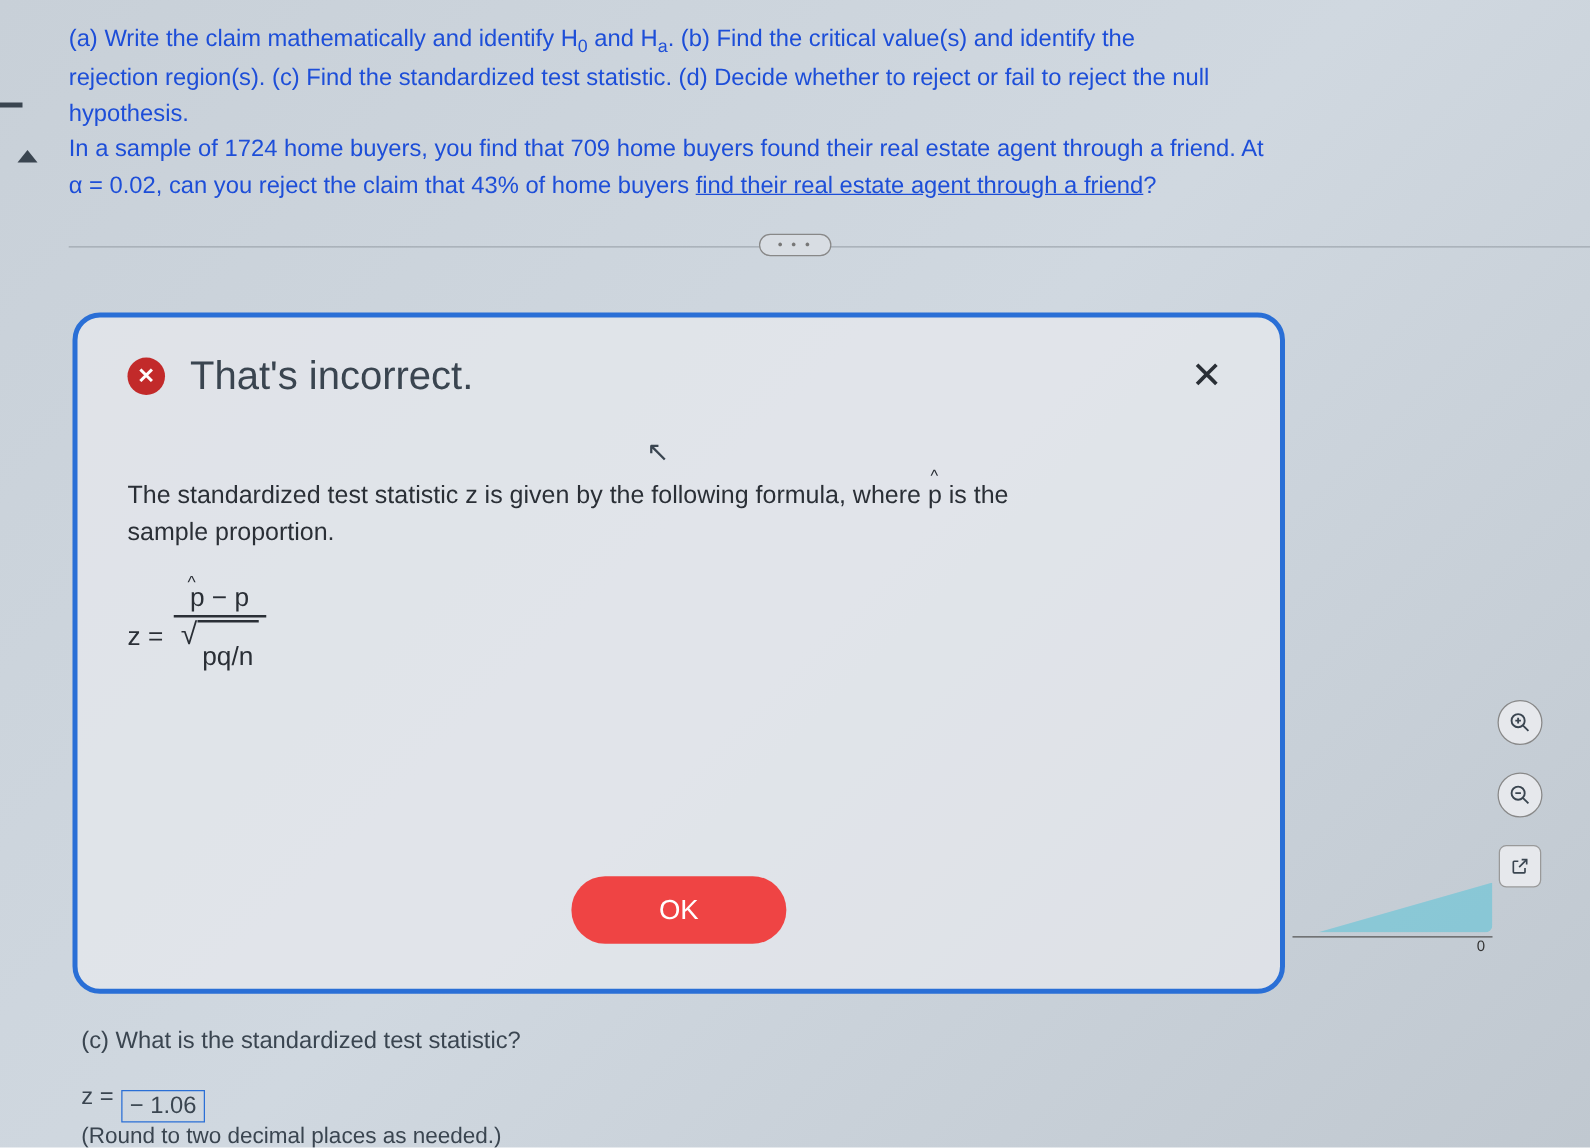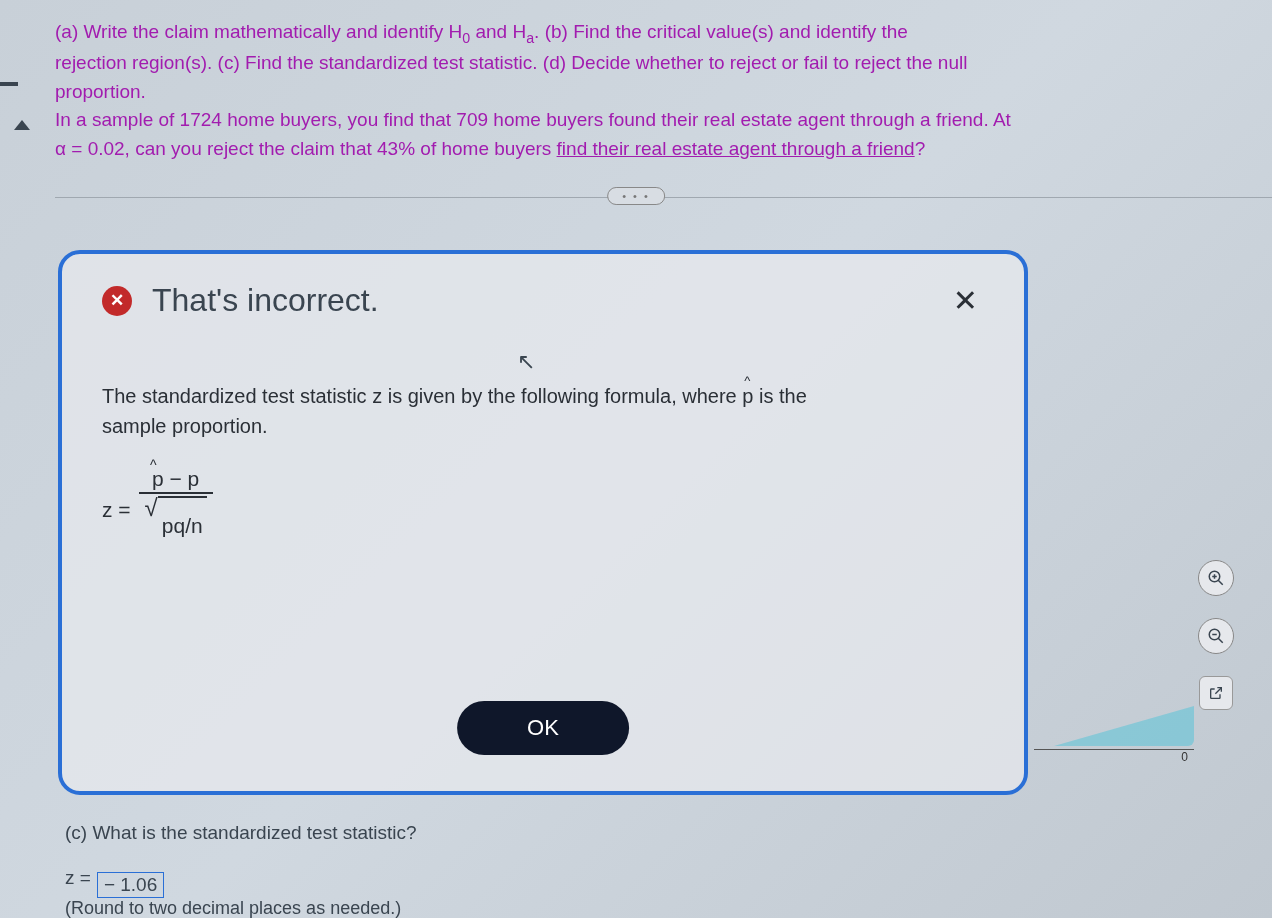--- a/index.html
+++ b/index.html
@@ -9,21 +9,21 @@
       width: 1272px;
       height: 918px;
       overflow: hidden;
       position: relative;
       color: #3a4550;
     }
     .question-area {
       padding: 18px 48px 10px 55px;
       font-size: 19px;
       line-height: 1.5;
-      color: #a21caf;
+      color: #1d4ed8;
     }
     .sub { font-size: 0.75em; vertical-align: sub; }
     .underline { text-decoration: underline; }
     .divider-row {
       position: relative;
       height: 30px;
       margin: 10px 0 0 0;
     }
     .divider-line {
       position: absolute;
@@ -120,21 +120,21 @@
     .frac .bar { border-top: 2px solid #2a2f36; width: 100%; }
     .frac .den { padding: 2px 6px 0 6px; }
     .sqrt-wrap { display: inline-flex; align-items: stretch; }
     .sqrt-sym { font-size: 24px; line-height: 1; }
     .sqrt-body { border-top: 2px solid #2a2f36; padding: 16px 4px; }
     .ok-btn {
       position: absolute;
       bottom: 36px;
       left: 50%;
       transform: translateX(-50%);
-      background: #0f172a;
+      background: #ef4444;
       color: #fff;
       font-size: 22px;
       border-radius: 30px;
       padding: 14px 70px;
       cursor: pointer;
       border: none;
     }
     .below-modal {
       position: absolute;
       left: 65px;
@@ -203,21 +203,21 @@
 <body>
 
 <div class="left-stub"></div>
 <div class="left-caret"></div>
 
 <div class="question-area">
   <span>
     <span>(a) Write the claim mathematically and identify H</span><span class="sub">0</span><span> and H</span><span class="sub">a</span><span>. (b) Find the critical value(s) and identify the</span>
   </span><br>
   <span>rejection region(s). (c) Find the standardized test statistic. (d) Decide whether to reject or fail to reject the null</span><br>
-  <span>proportion.</span><br>
+  <span>hypothesis.</span><br>
   <span>In a sample of 1724 home buyers, you find that 709 home buyers found their real estate agent through a friend. At</span><br>
   <span>
     <span>α = 0.02, can you reject the claim that 43% of home buyers </span><span class="underline">find their real estate agent through a friend</span><span>?</span>
   </span>
 </div>
 
 <div class="divider-row">
   <div class="divider-line"></div>
   <div class="divider-pill">• • •</div>
 </div>

